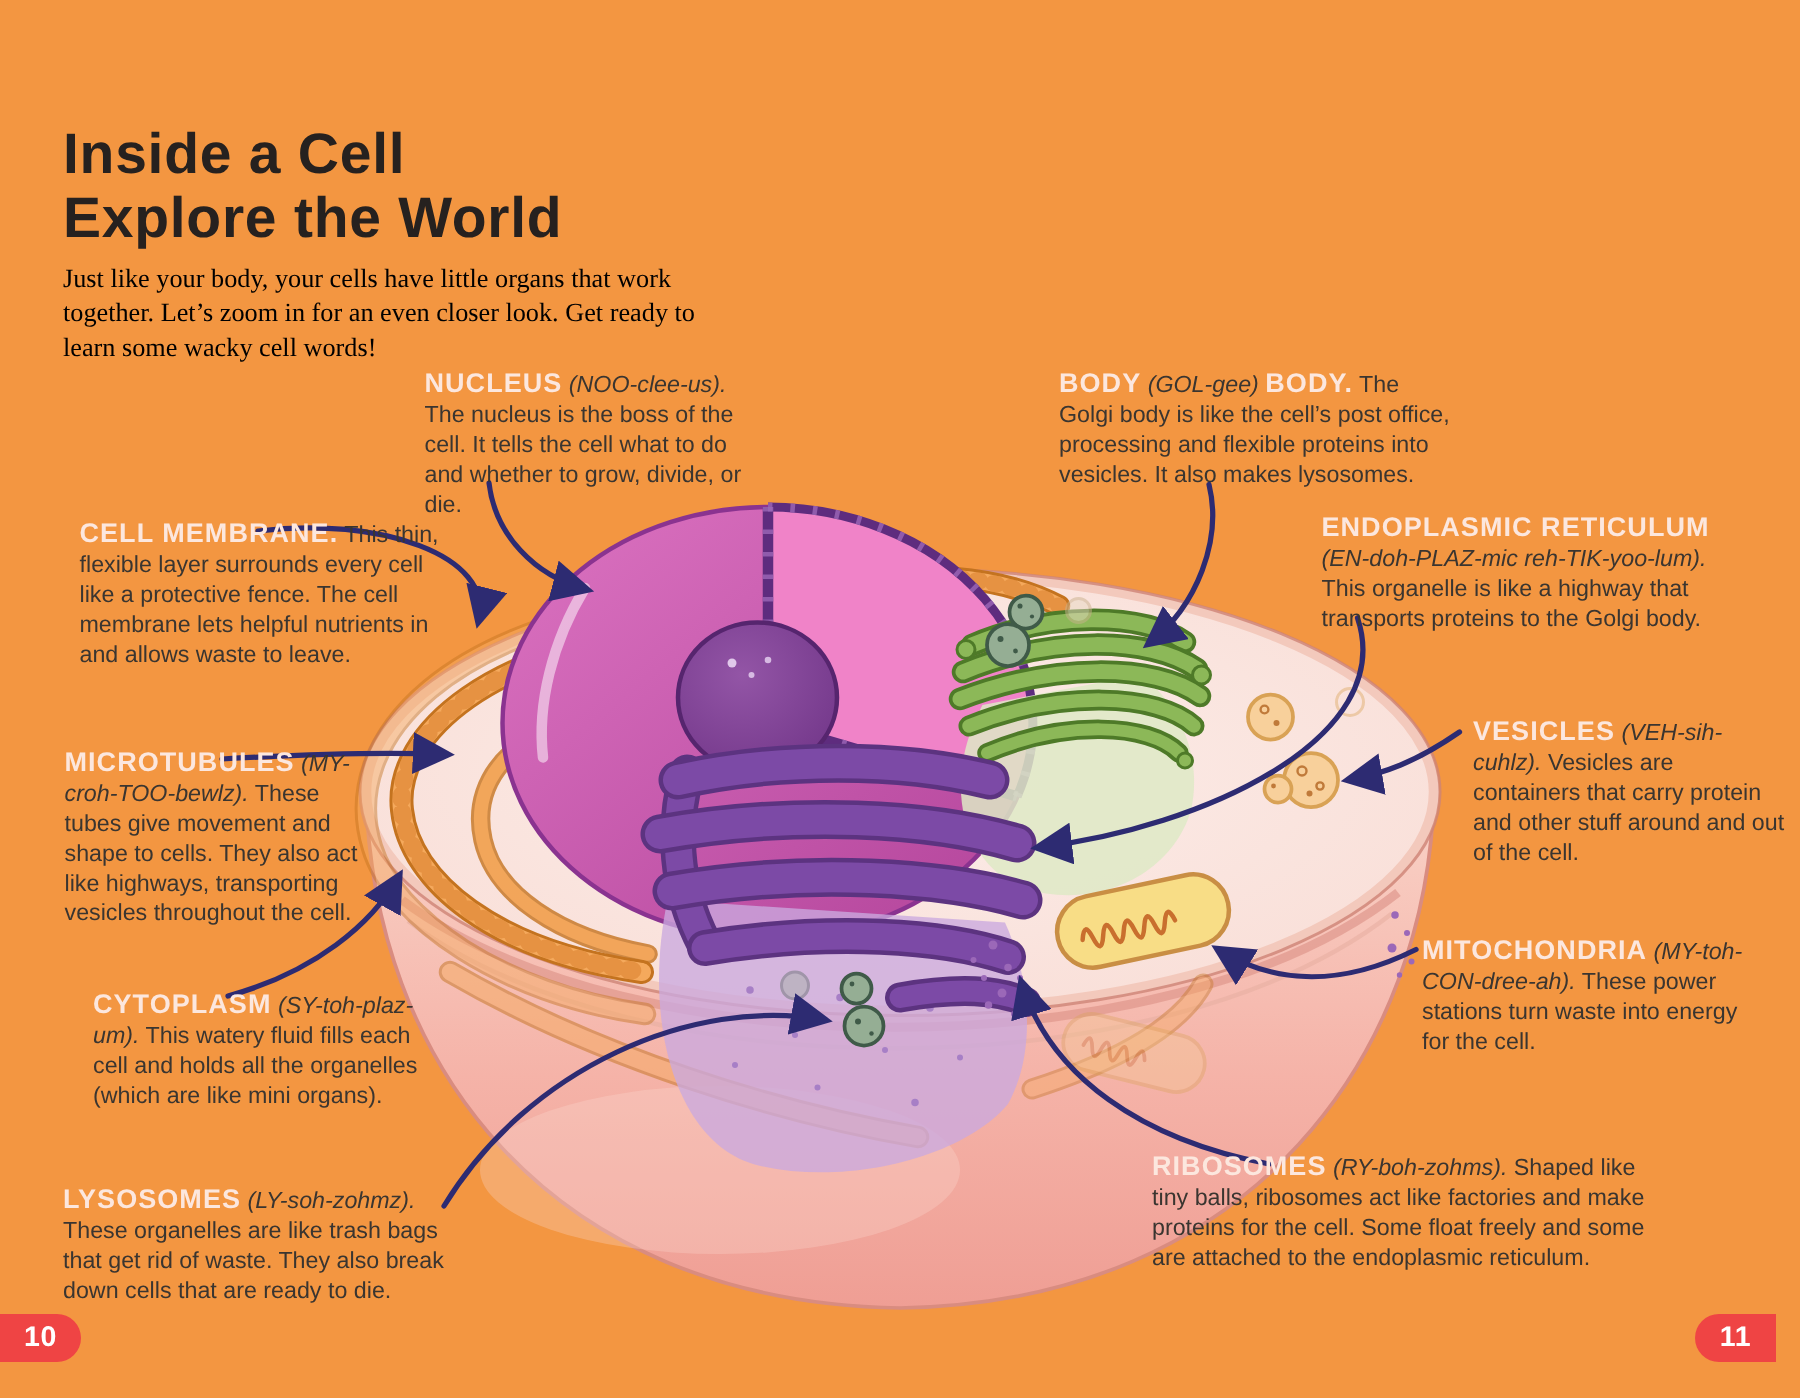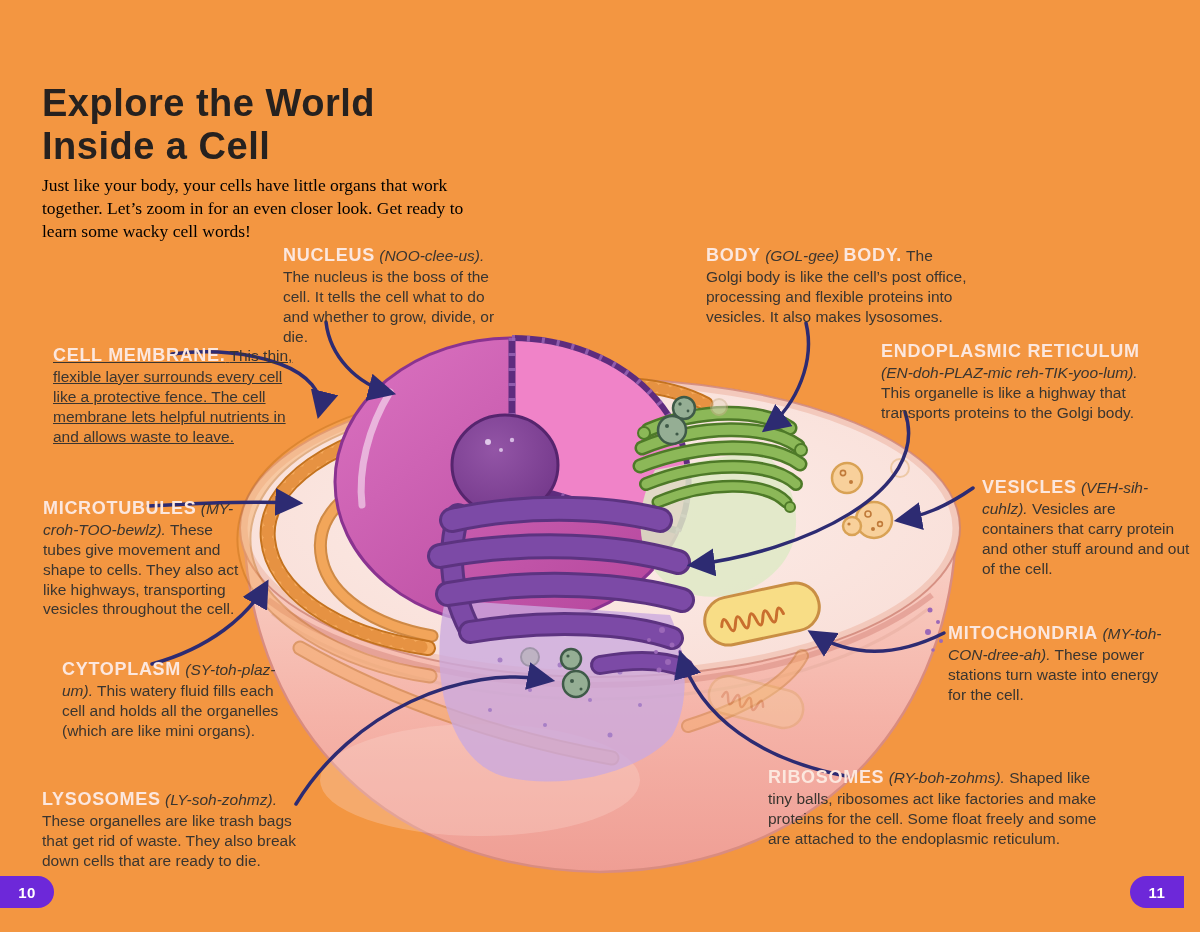--- a/index.html
+++ b/index.html
@@ -19,29 +19,29 @@
     font-family:"Liberation Serif",serif;
     font-size:17.5px;color:#000000;line-height:1.32;
   }
   .callout{
     font-size:15.5px;line-height:1.28;color:#3A3530;
   }
   .kw{font-weight:bold;color:#FCE7DE;font-size:18px;letter-spacing:.7px;}
   .pron{font-style:italic;margin-top:44px;}
   .pill{
     position:absolute;z-index:3;top:876px;width:54px;height:32px;
-    background:#6d28d9;color:#FFFFFF;font-weight:bold;font-size:15px;
+    background:#ef4444;color:#FFFFFF;font-weight:bold;font-size:19px;
     display:flex;align-items:center;justify-content:center;letter-spacing:.5px;
   }
   .pill-left{left:0;border-radius:0 17px 17px 0;}
   .pill-right{right:16px;border-radius:17px 0 0 17px;}
   
   #c-nucleus{left:283px;top:244px;width:218px;}
   #c-golgi{left:706px;top:244px;width:266px;}
-  #c-membrane{left:53px;top:344px;width:240px;text-decoration:underline;}
+  #c-membrane{left:53px;top:344px;width:240px;}
   #c-er{left:881px;top:340px;width:266px;}
   #c-microtubules{left:43px;top:497px;width:198px;}
   #c-vesicles{left:982px;top:476px;width:208px;}
   #c-cytoplasm{left:62px;top:658px;width:218px;}
   #c-mitochondria{left:948px;top:622px;width:214px;}
   #c-lysosomes{left:42px;top:788px;width:256px;}
   #c-ribosomes{left:768px;top:766px;width:338px;text-align:left;}
 </style>
 </head>
 <body>
@@ -243,22 +243,22 @@
     <path d="M 973,488 C 944,508 922,516 899,520" marker-end="url(#ah)"></path>
     <path d="M 148,506 C 200,503 252,501 298,503" marker-end="url(#ah)"></path>
     <path d="M 152,664 C 210,648 248,616 266,584" marker-end="url(#ah)"></path>
     <path d="M 944,633 C 890,660 846,654 812,633" marker-end="url(#ah)"></path>
     <path d="M 296,804 C 352,712 462,664 550,680" marker-end="url(#ah)"></path>
     <path d="M 846,776 C 762,760 700,718 681,655" marker-end="url(#ah)"></path>
   </g>
 </svg>
 
 <div class="txt title">
+  <div>Inside a Cell</div>
   <div>Explore the World</div>
-  <div>Inside a Cell</div>
 </div>
 
 <div class="txt intro">Just like your body, your cells have little organs that work together. Let’s zoom in for an even closer look. Get ready to learn some wacky cell words!</div>
 
 <div class="txt callout" id="c-nucleus">
   <span class="kw">NUCLEUS</span>
   <span class="pron">(NOO-clee-us).</span>
   <span>The nucleus is the boss of the cell. It tells the cell what to do and whether to grow, divide, or die.</span>
 </div>
 

